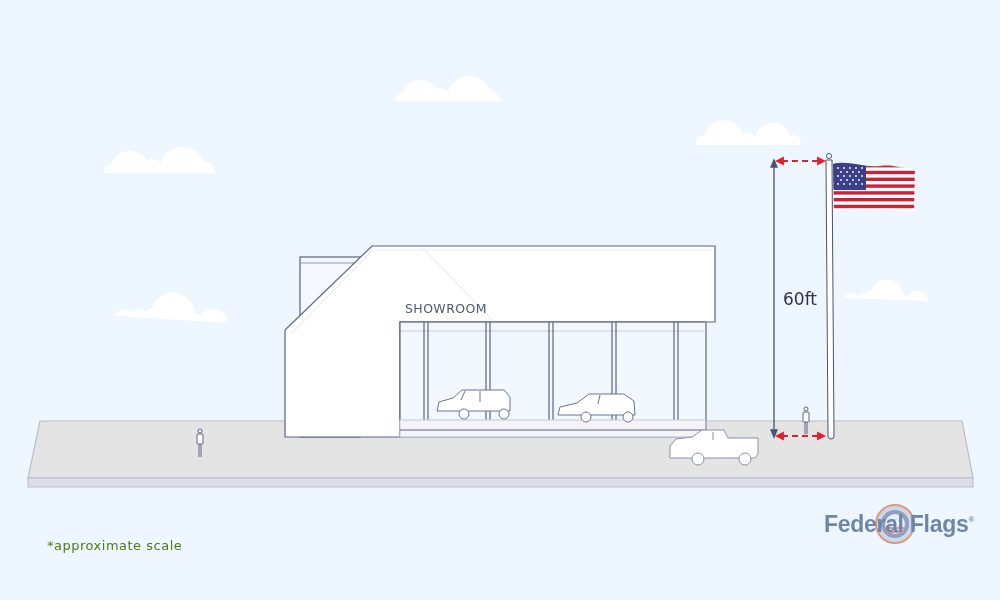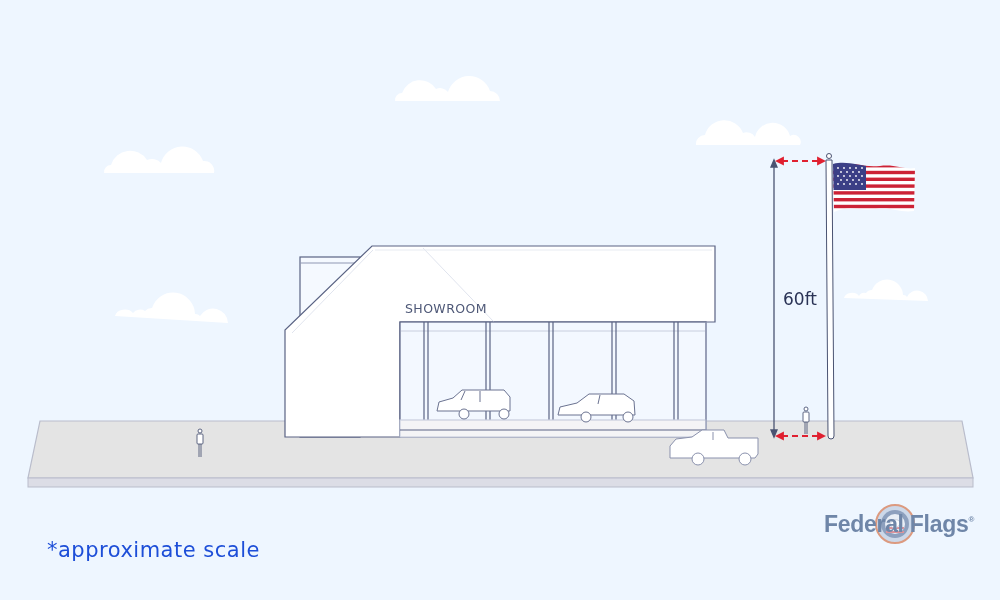--- a/index.html
+++ b/index.html
@@ -6,21 +6,21 @@
   body {
     width: 1000px; height: 600px; overflow: hidden;
     background: #eef6ff;
     font-family: "DejaVu Sans", sans-serif;
     position: relative;
   }
   #scene { position: absolute; left: 0; top: 0; width: 1000px; height: 600px; }
   .caption {
     position: absolute; left: 47px; top: 538px;
     font-family: "DejaVu Sans", sans-serif;
-    font-size: 21px; color: #1d4ed8; letter-spacing: 0.5px;
+    font-size: 13px; color: #4d7c0f; letter-spacing: 0.5px;
   }
   .brand {
     position: absolute; left: 824px; top: 511px;
     font-family: "Liberation Sans", sans-serif;
     font-weight: bold; font-size: 23px; color: #6f86a8;
     letter-spacing: -0.3px;
   }
   .brand sup { font-size: 8px; vertical-align: top; position: relative; top: 4px; }
   .label-showroom {
     font-family: "DejaVu Sans", sans-serif;

